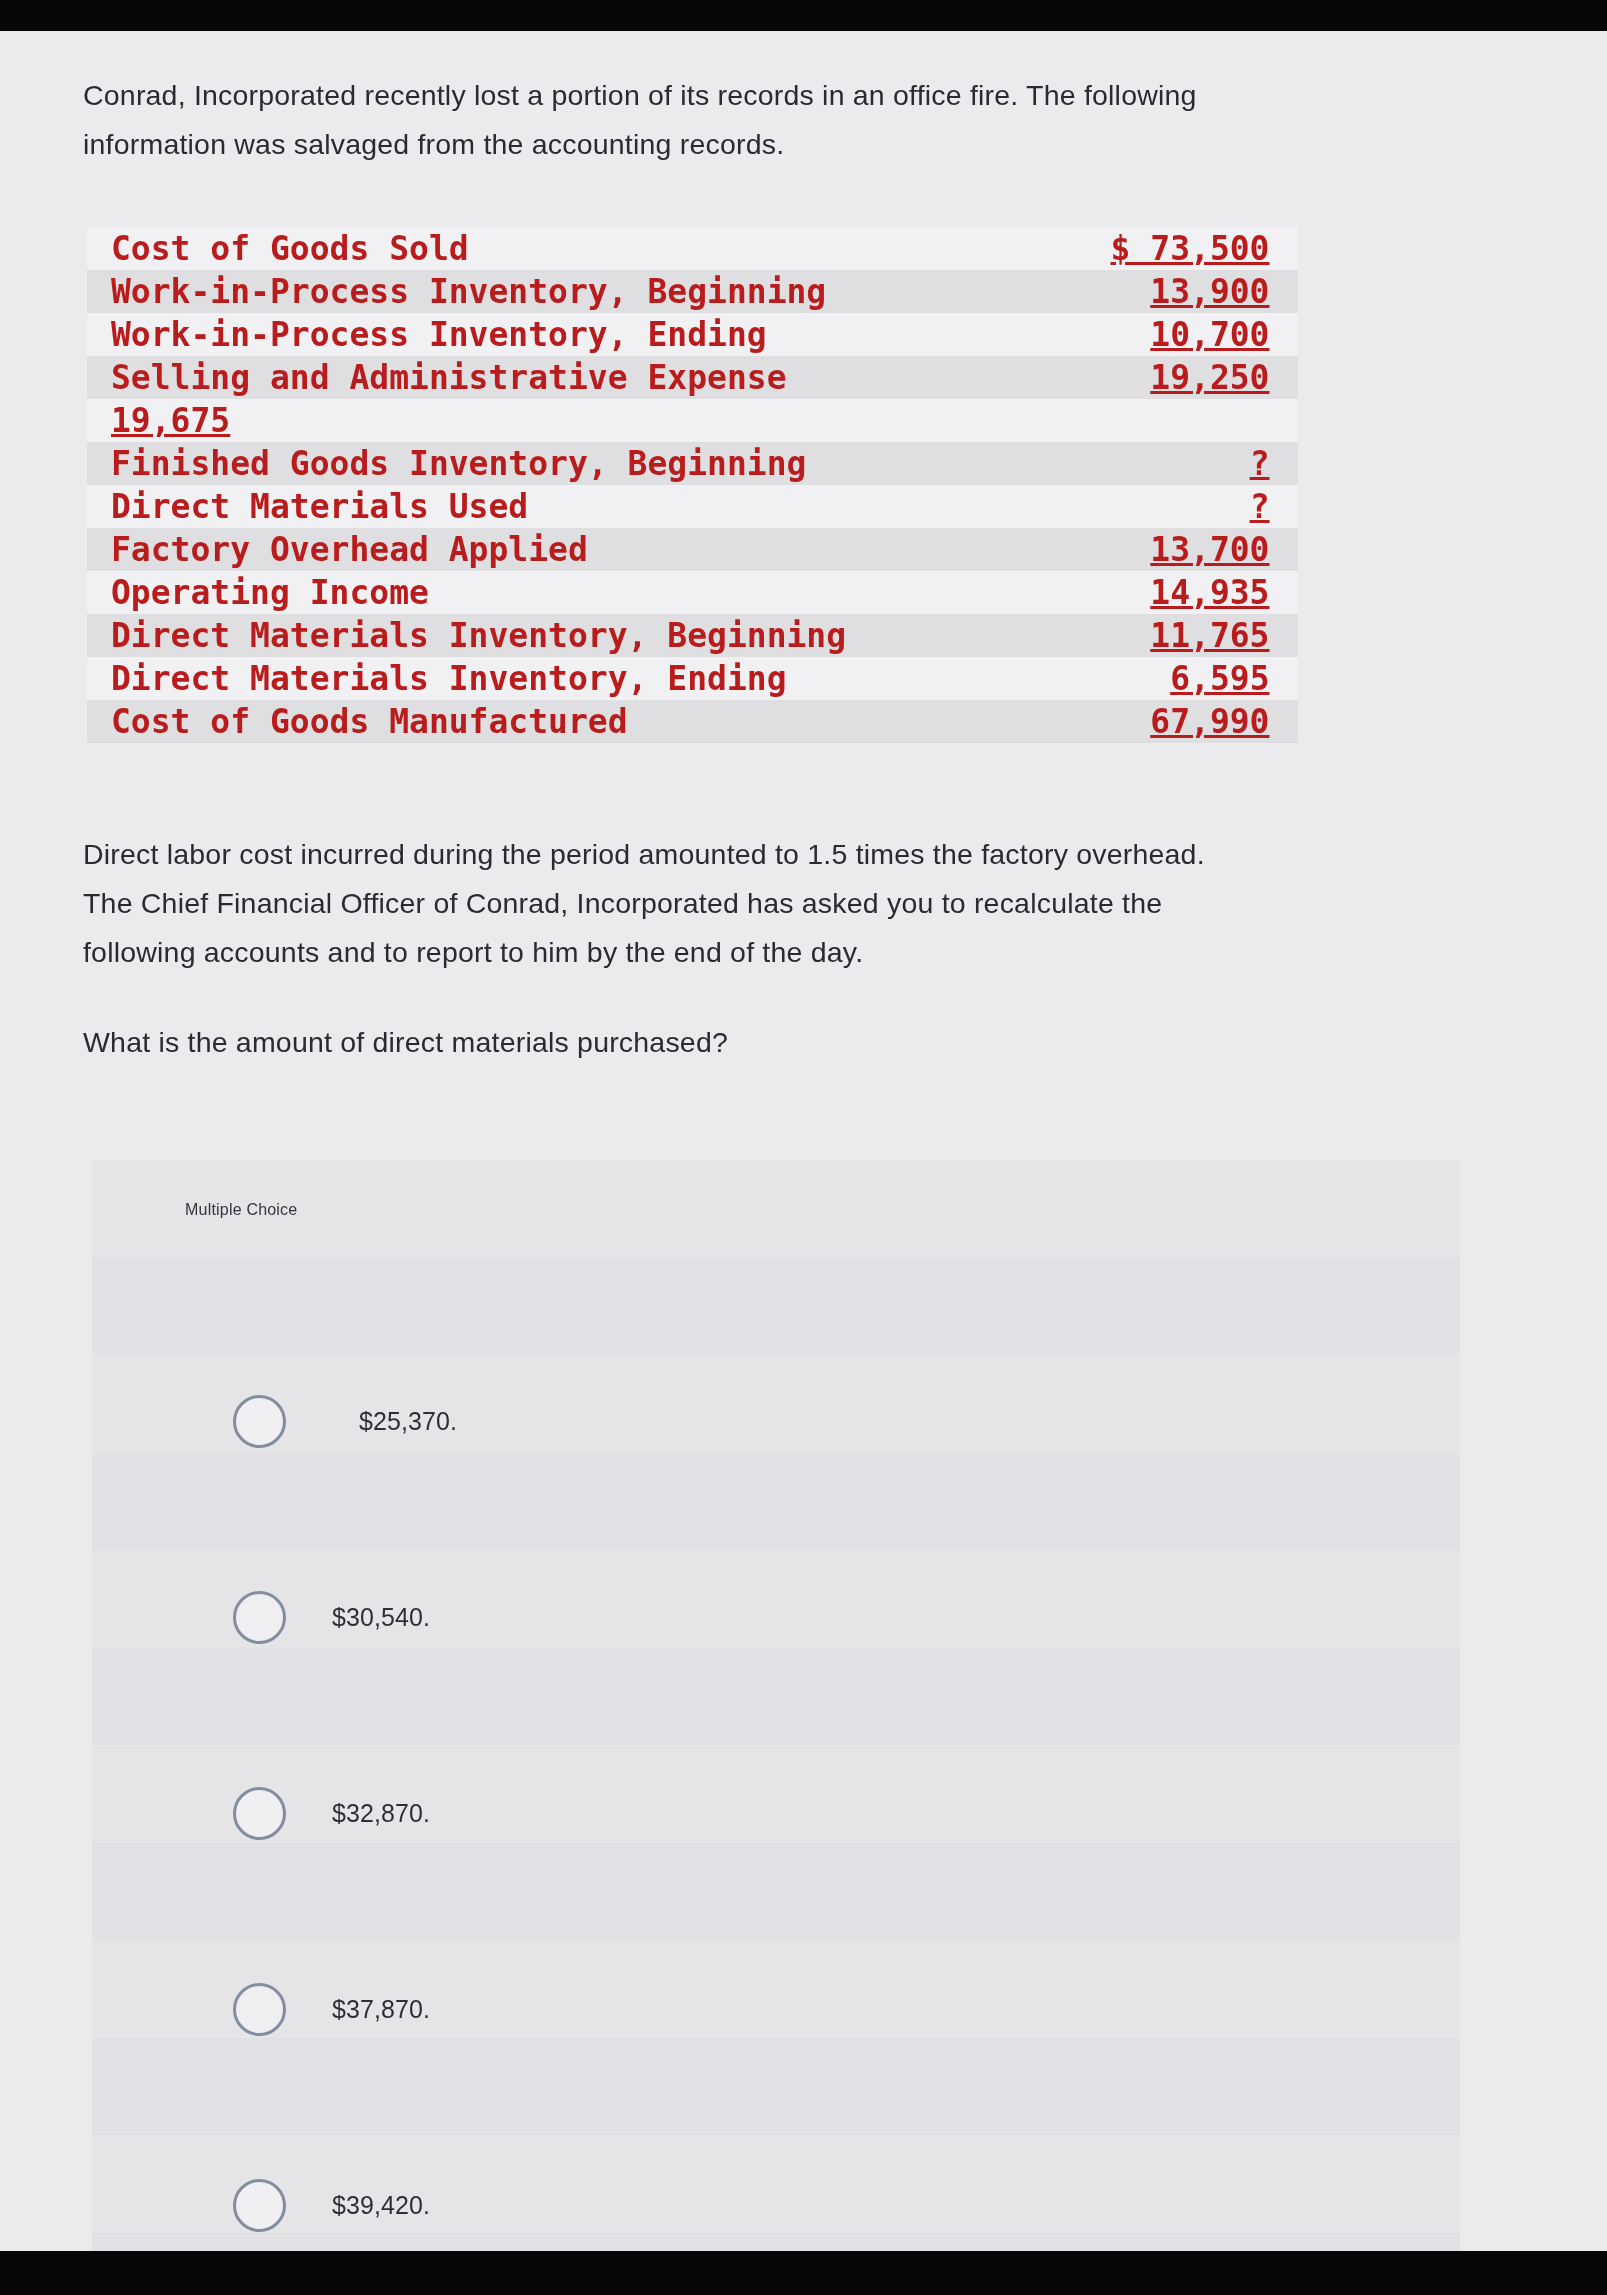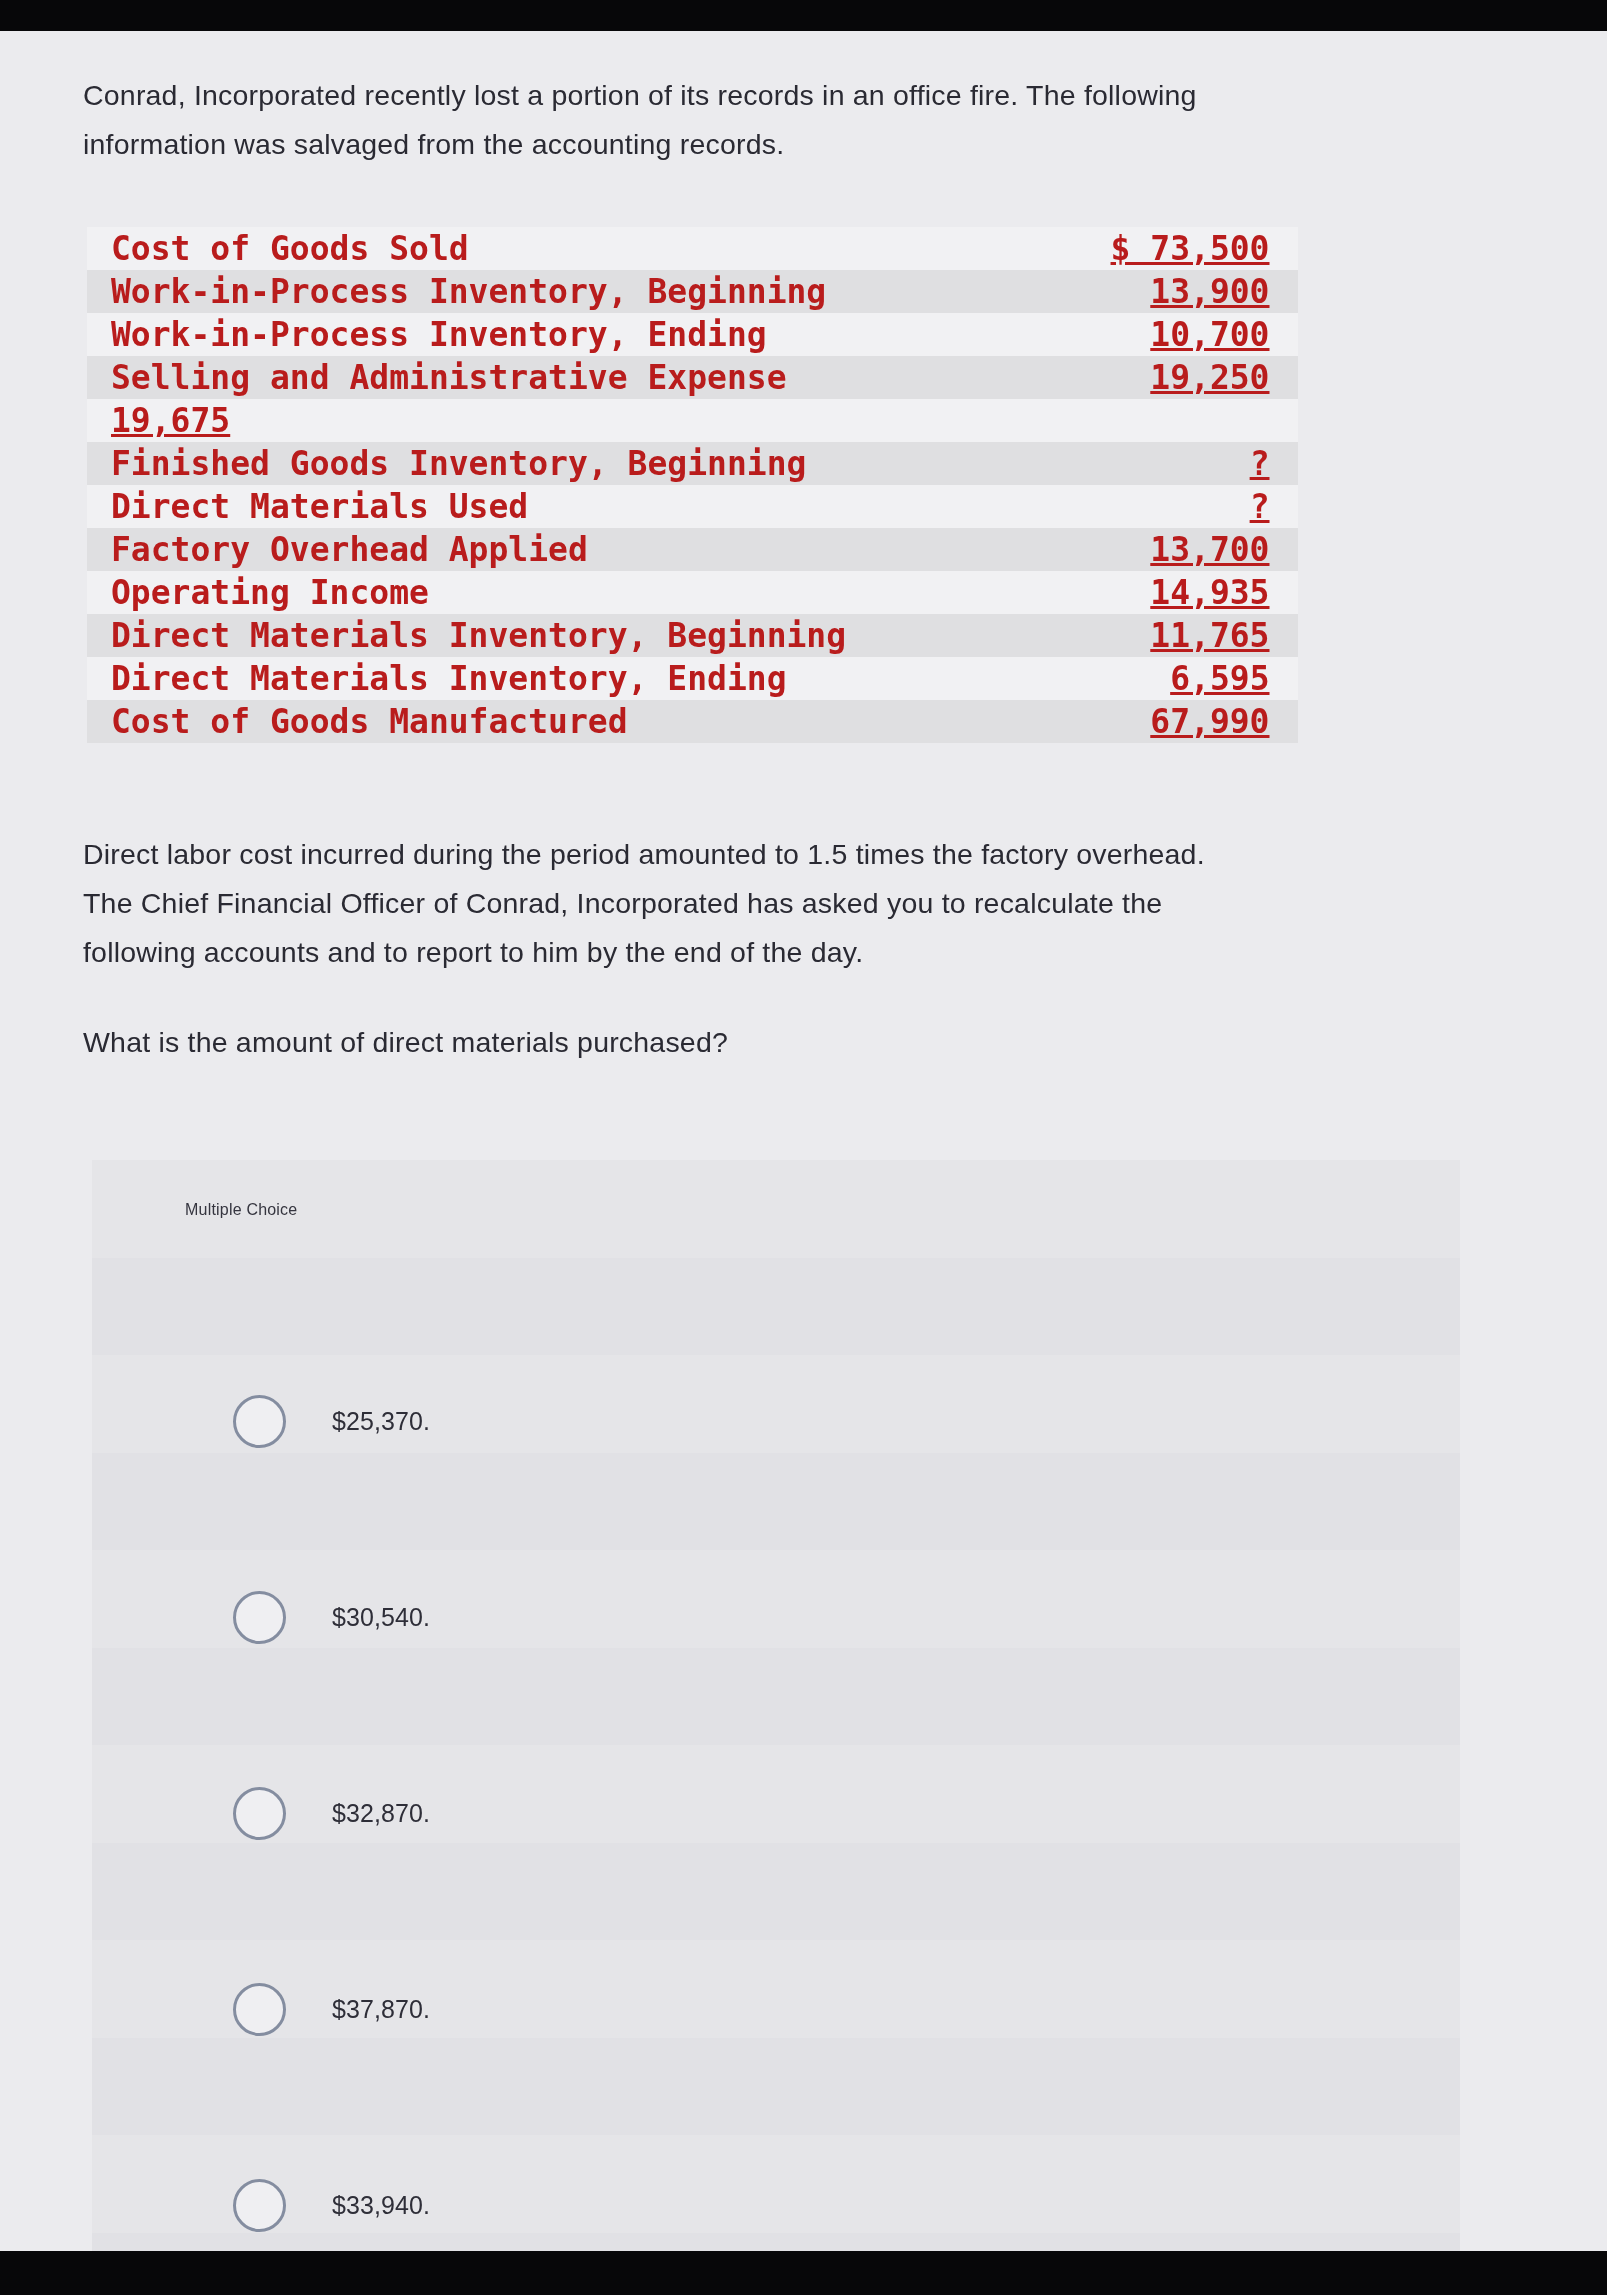--- a/index.html
+++ b/index.html
@@ -52,21 +52,21 @@
   .mc-label { font-size: 16px; color: #35353f; letter-spacing: 0.2px; }
 
   .mc-option {
     display: flex;
     align-items: center;
     margin-left: 48px;
     margin-top: 143px;
     height: 53px;
     cursor: pointer;
   }
-  .mc-option.first { margin-top: 176px; }
+  .mc-option.first { margin-top: 176px; gap: 27px; }
   .radio {
     width: 53px;
     height: 53px;
     flex: 0 0 53px;
     border: 3.6px solid #848da0;
     border-radius: 50%;
     background: rgba(247, 247, 250, 0.55);
     cursor: pointer;
   }
   .option-label { margin-left: 46px; font-size: 25px; color: #2e2e38; letter-spacing: 0.1px; }
@@ -155,20 +155,20 @@
     <div class="mc-option">
       <span class="radio"></span>
       <span class="option-label">$32,870.</span>
     </div>
     <div class="mc-option">
       <span class="radio"></span>
       <span class="option-label">$37,870.</span>
     </div>
     <div class="mc-option">
       <span class="radio"></span>
-      <span class="option-label">$33,940.</span>
+      <span class="option-label">$39,420.</span>
     </div>
   </div>
 
 </div>
 
 <div class="bar bottom"></div>
 
 
 </body></html>

